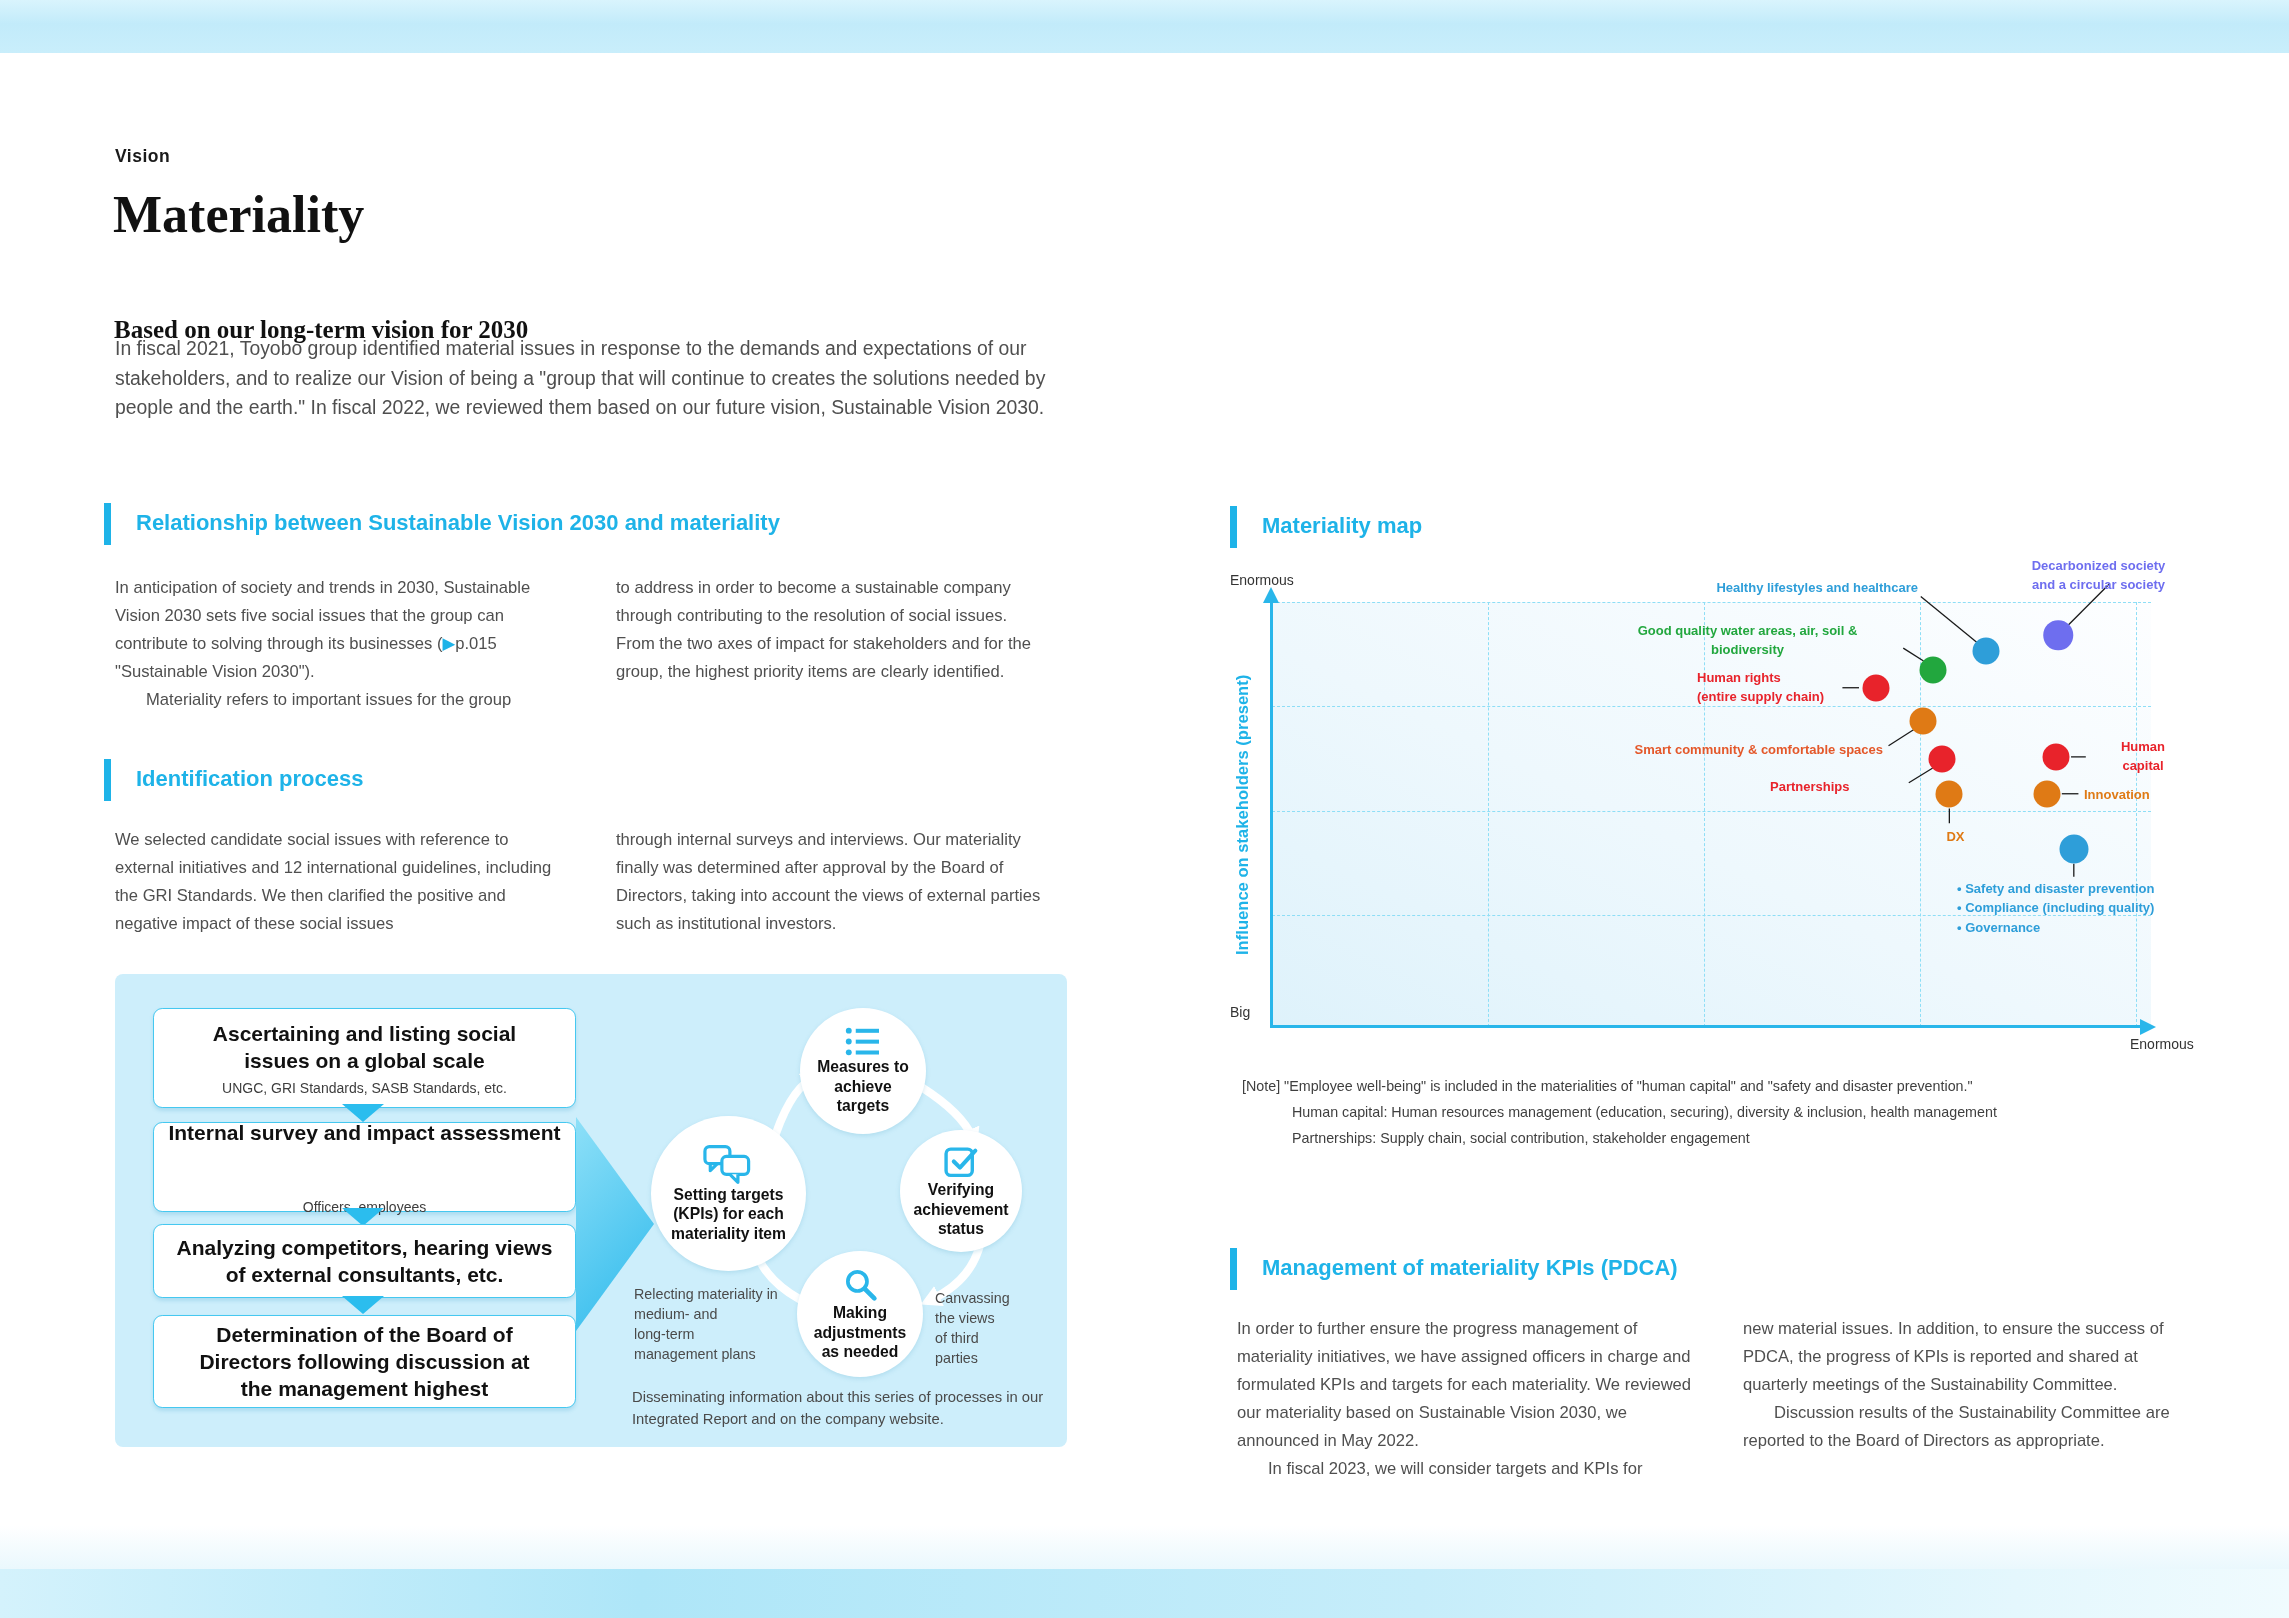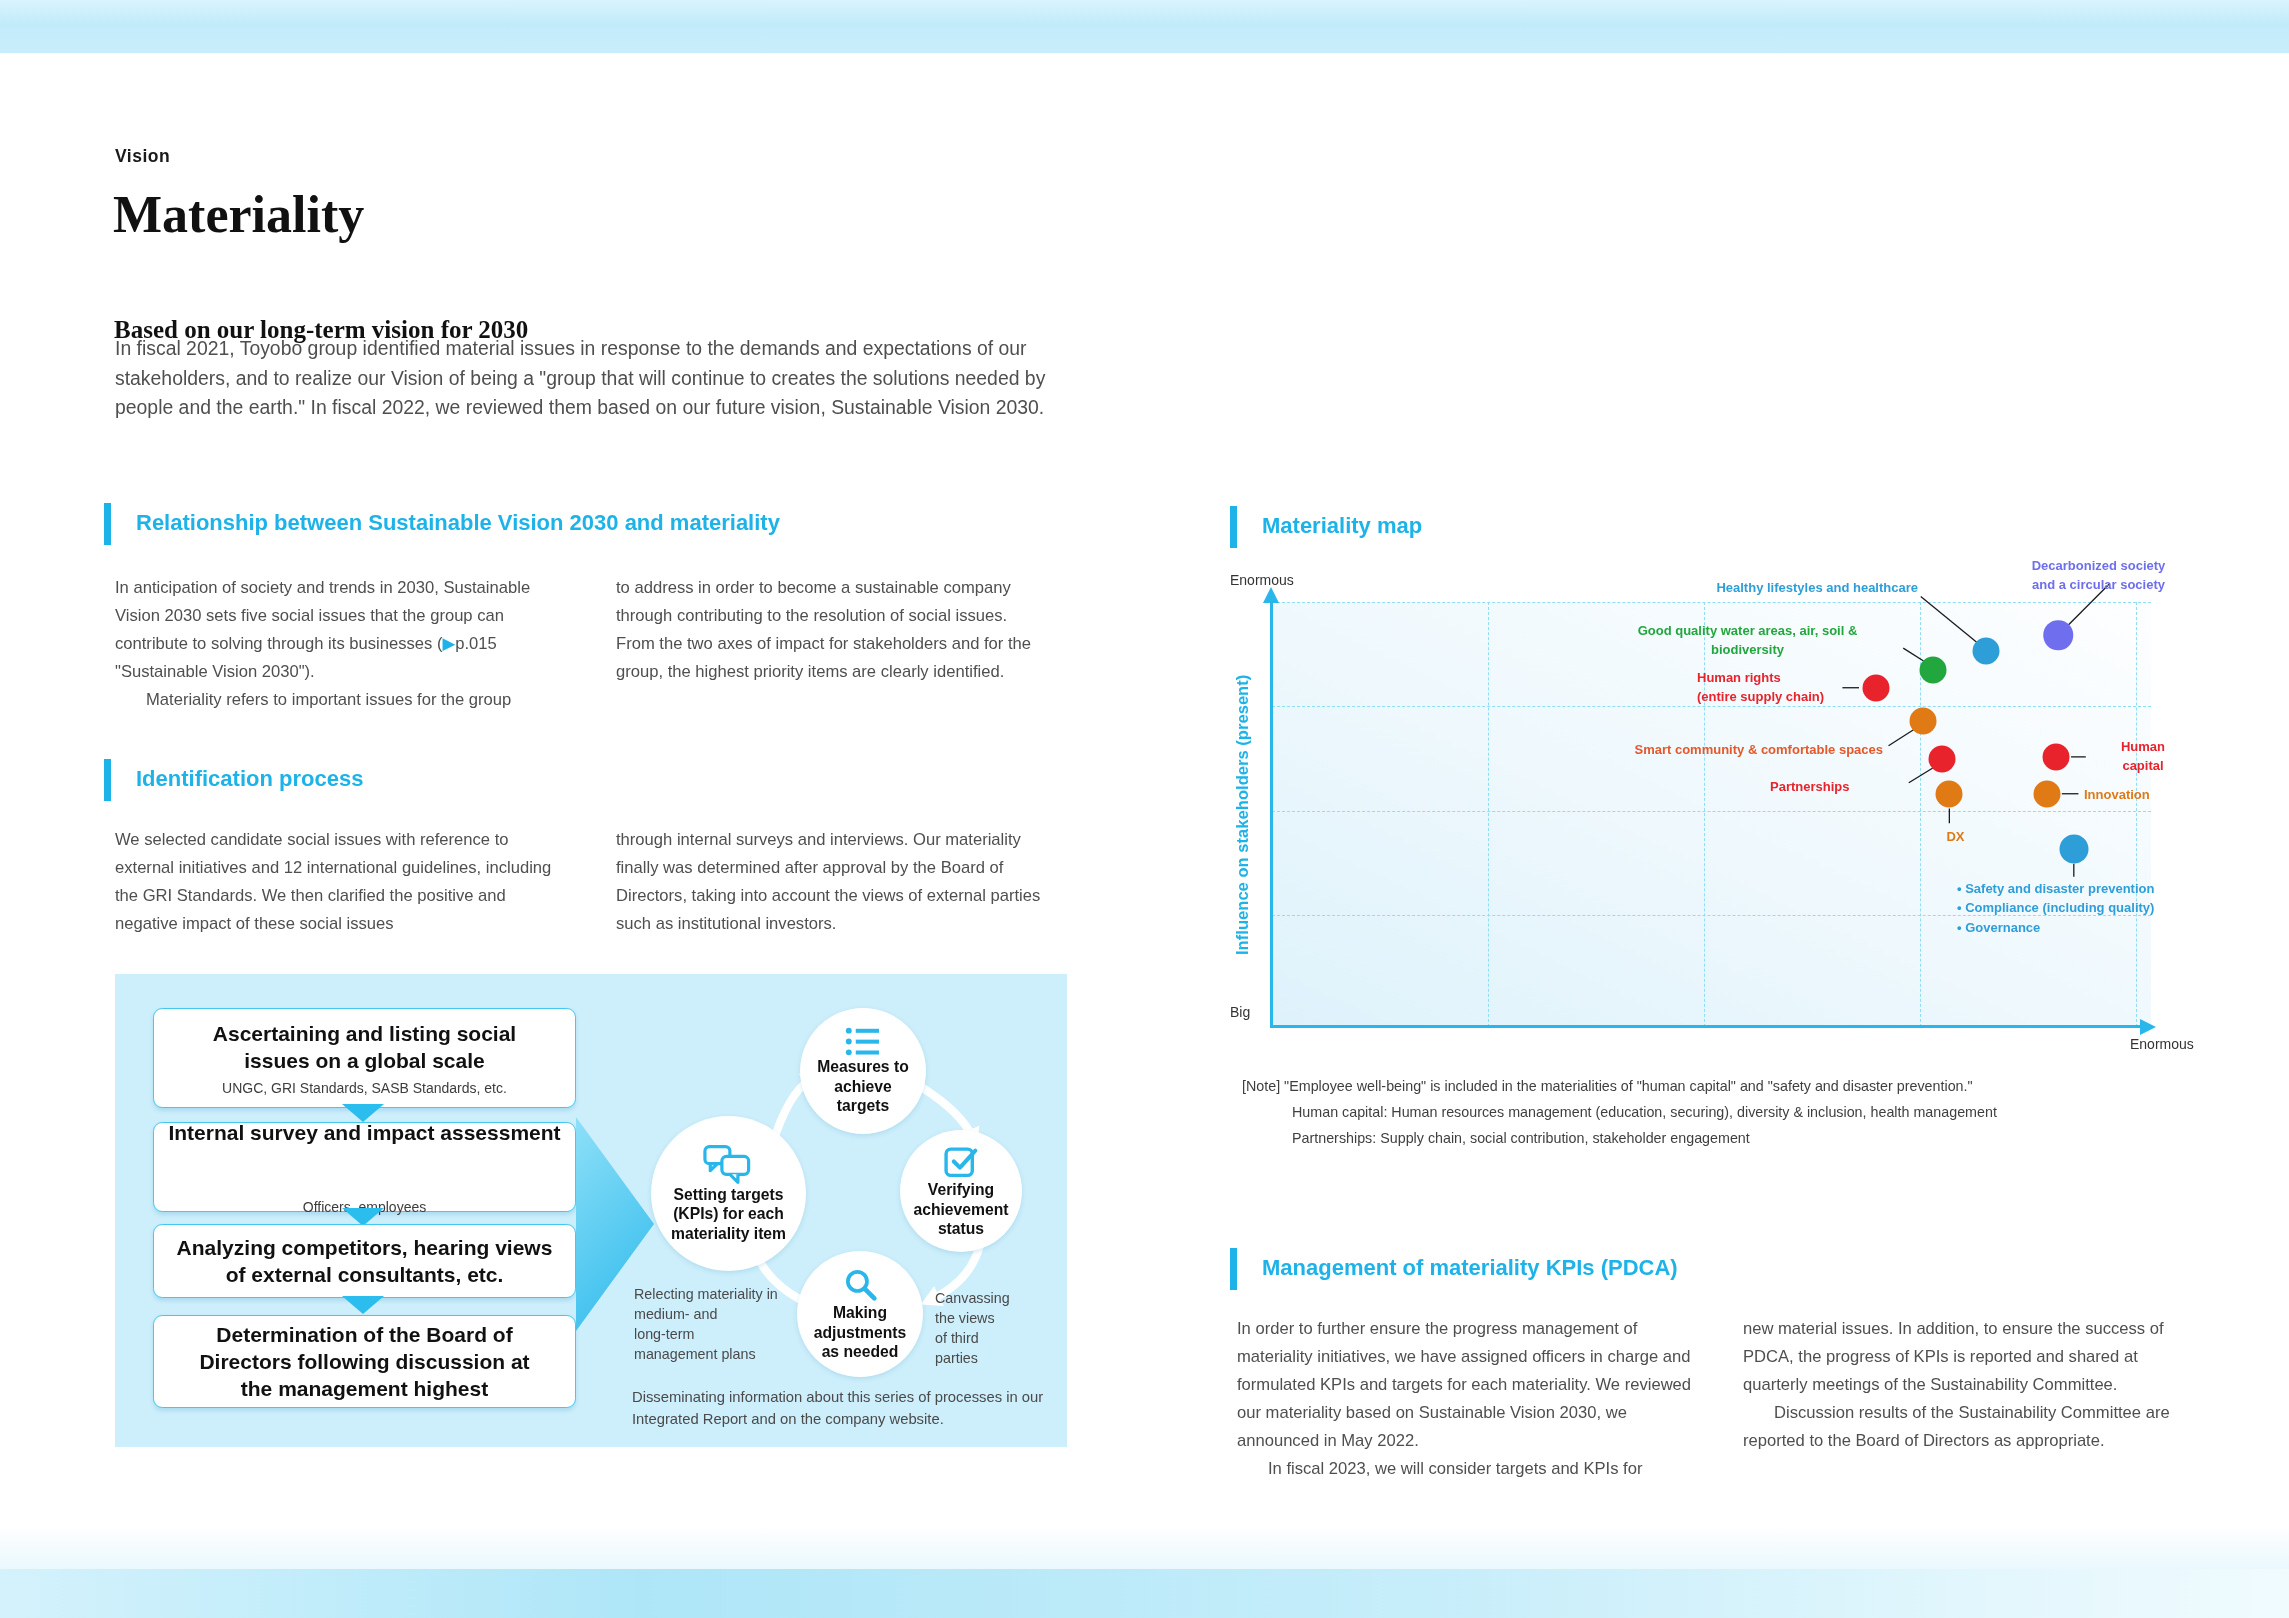--- a/index.html
+++ b/index.html
@@ -21,21 +21,21 @@
   .h2{font-family:"Liberation Serif","DejaVu Serif",serif;font-size:25px;font-weight:bold;color:#111;}
   .sec-bar{width:6.5px;height:42px;background:#1eb3e8;}
   .sec-h{font-size:22px;font-weight:bold;color:#1eb3e8;}
 
   .body-txt{font-size:16.6px;line-height:28px;color:#4f4f4f;}
   .intro-txt{font-size:19.4px;line-height:29.5px;color:#4f4f4f;}
   .indent1{text-indent:31px;}
   .pref{color:#1eb3e8;cursor:pointer;}
 
   
-  .panel{left:115px;top:974px;width:952px;height:473px;background:#cdeefb;border-radius:0;}
+  .panel{left:115px;top:974px;width:952px;height:473px;background:#cdeefb;border-radius:8px;}
   .pbox{position:absolute;left:38px;width:421px;background:#ffffff;border:1.8px solid #45c8f0;
         border-radius:9.2px;box-shadow:0 2.8px 3.7px rgba(80,170,210,.25);
         display:flex;flex-direction:column;justify-content:center;align-items:center;text-align:center;}
   .pbox .t{font-size:21px;font-weight:bold;color:#111;line-height:27px;}
   .pbox .s{font-size:14px;color:#3d3d3d;margin-top:5.5px;}
   .dtri{position:absolute;left:227px;width:0;height:0;border-left:21px solid transparent;
         border-right:21px solid transparent;border-top:18.5px solid #2bbdee;}
   .bigarrow{position:absolute;left:461px;top:143px;width:78px;height:214px;
         background:linear-gradient(135deg,#8ee0f8,#2cb9ec);
         clip-path:polygon(0 0,100% 50%,0 100%);}

